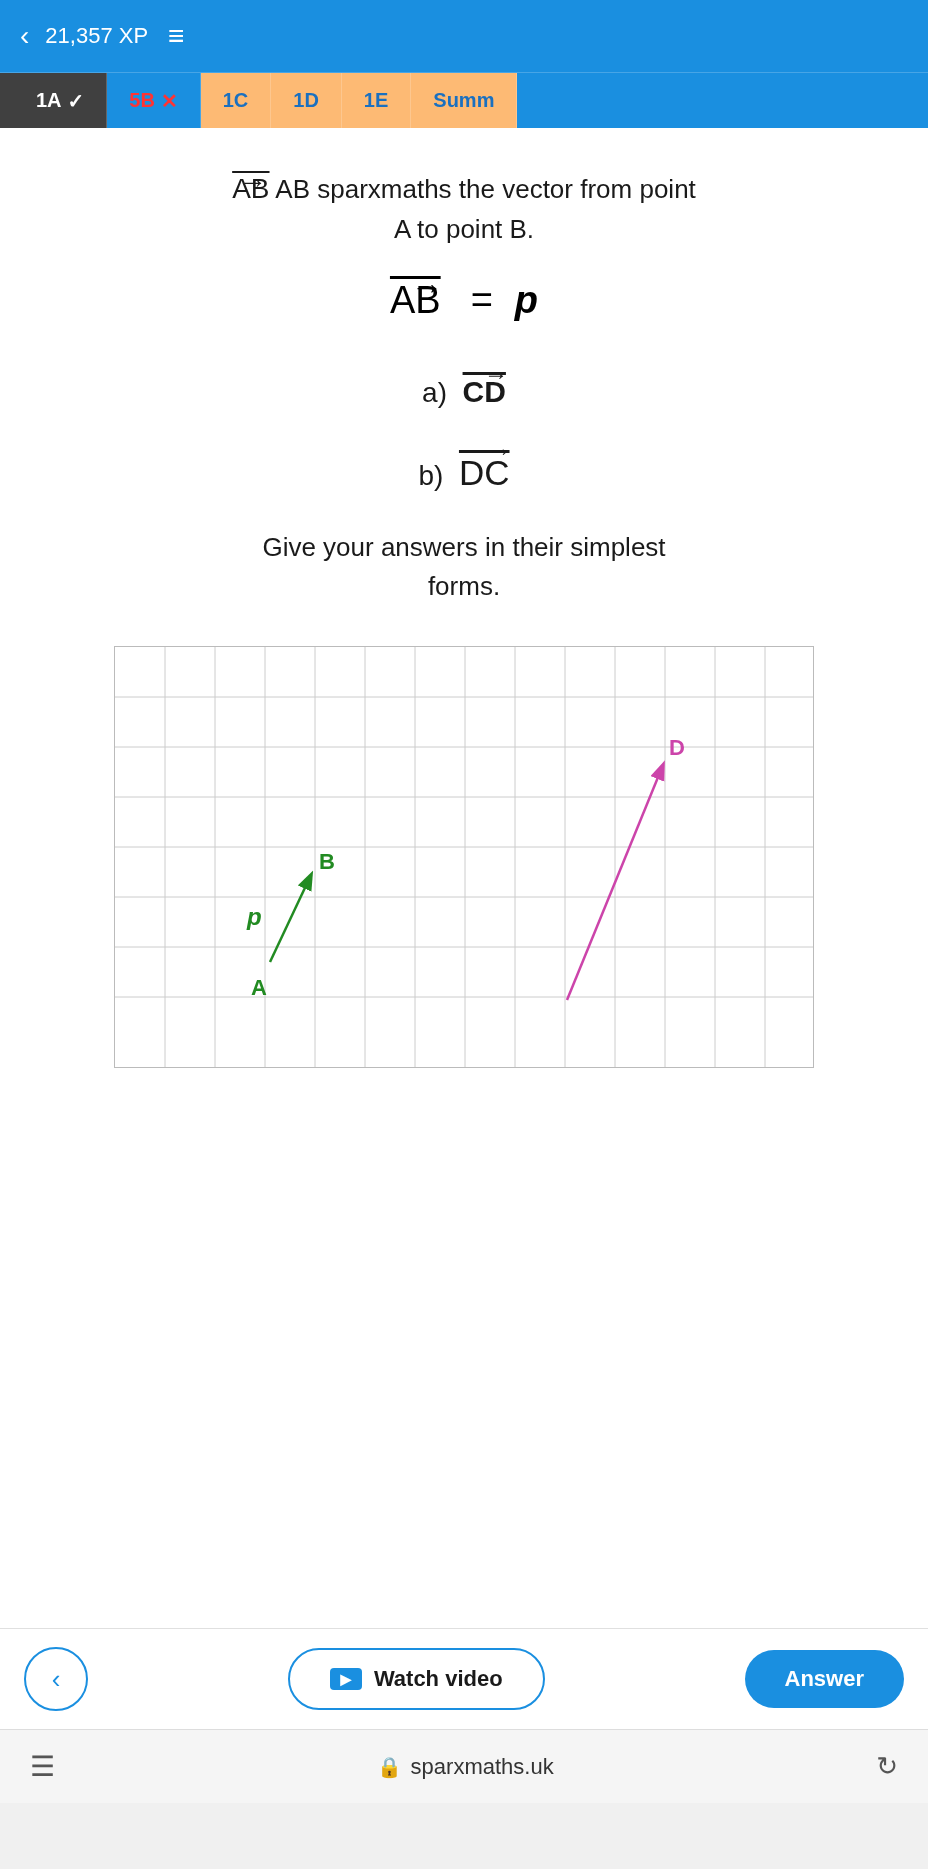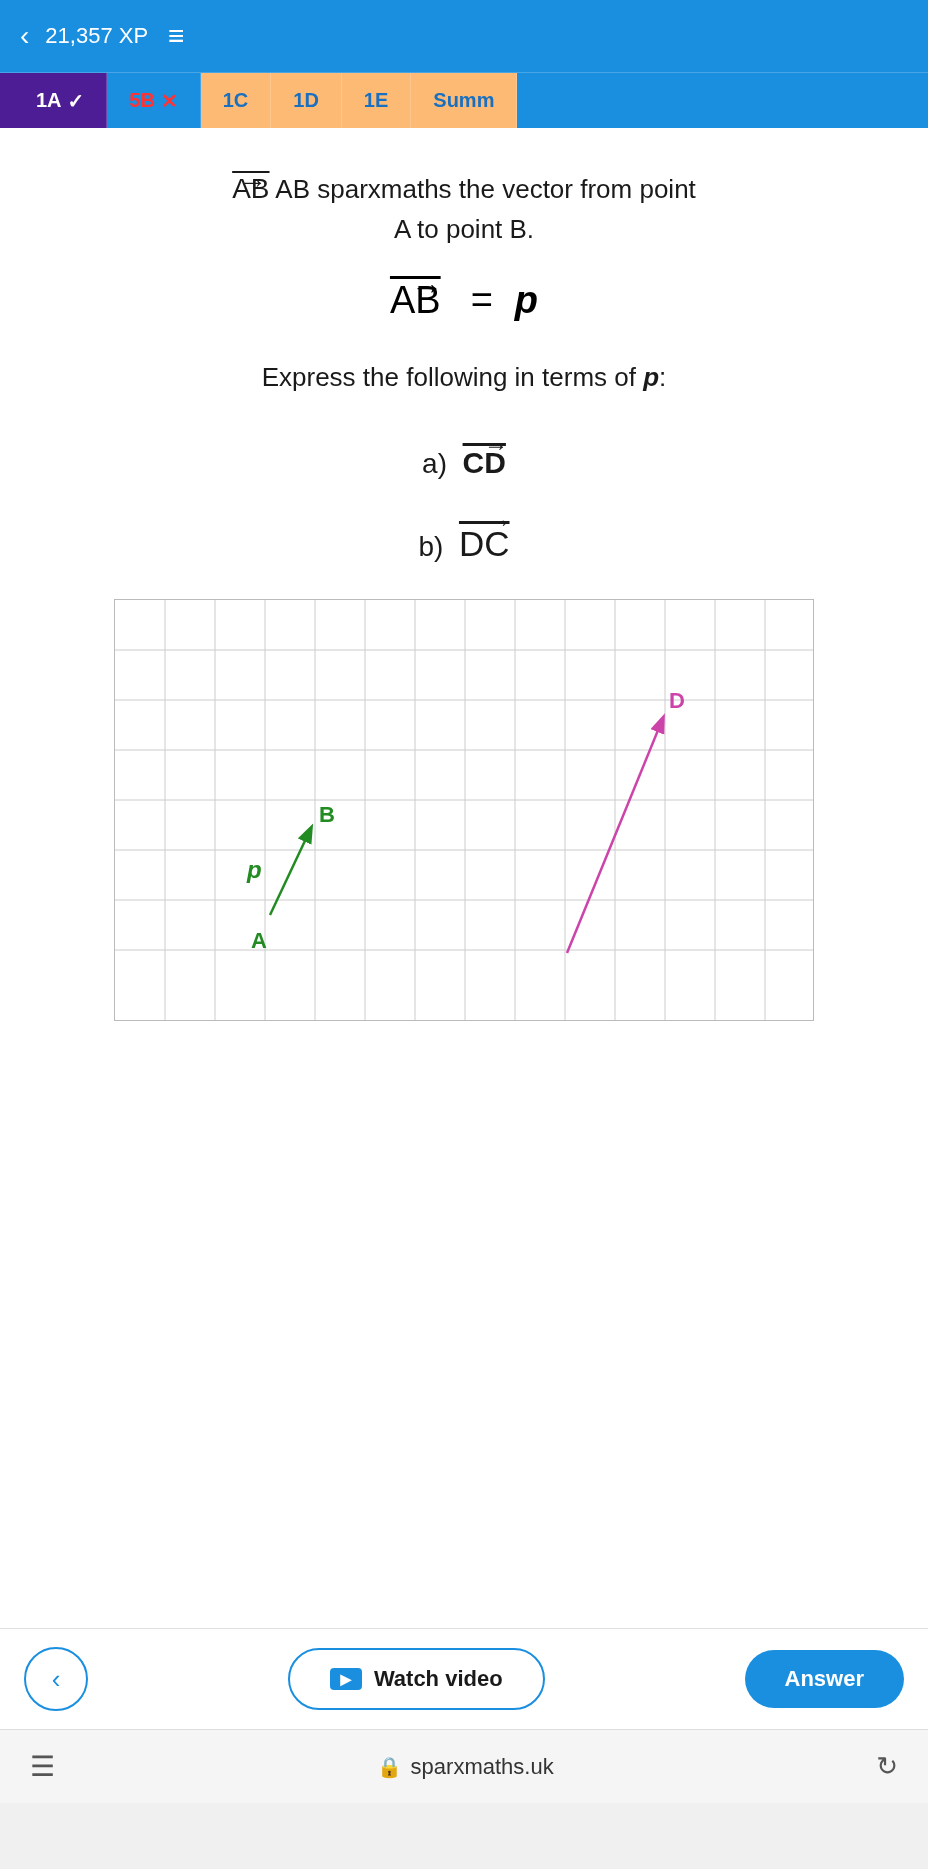--- a/index.html
+++ b/index.html
@@ -56,21 +56,21 @@
       align-items: center;
       justify-content: center;
       padding: 0 22px;
       font-size: 20px;
       font-weight: 600;
       cursor: pointer;
       color: white;
       border-right: 1px solid rgba(255,255,255,0.2);
     }
     .tab.active-green {
-      background: #4c1d95;
+      background: #404040;
       color: white;
       padding-left: 36px;
     }
     .tab.active-red {
       background: #1a8fe0;
       color: #ff3333;
     }
     .tab.inactive {
       background: #fdba74;
       color: #1a70c0;
@@ -287,43 +287,44 @@
     <span class="formula">
       <span style="position:relative; display:inline-block; margin-right: 8px;">
         <span style="font-size:32px; position:absolute; top:-14px; right:-2px;">→</span>
         <span style="text-decoration: overline; font-size:38px; font-weight:500;">AB</span>
       </span>
       <span style="font-size:38px; margin: 0 8px;">=</span>
       <span style="font-size:38px;" class="bold-italic">p</span>
     </span>
   </div>
 
-  <div class="express-text">
-    Express the following in terms of <span class="bold-italic">p</span>:
-  </div>
 
   <div class="sub-questions">
 
     <div style="margin-bottom: 16px;">
       <span style="font-size:28px;">a)&nbsp;</span>
       <span style="position:relative; display:inline-block;">
         <span style="font-size:24px; position:absolute; top:-14px; right:-2px;">→</span>
         <span style="text-decoration: overline; font-size:30px; font-weight:700;">CD</span>
       </span>
     </div>
 
     <div>
       <span style="font-size:28px;">b)&nbsp;</span>
       <span style="position:relative; display:inline-block;">
         <span style="font-size:24px; position:absolute; top:-14px; right:-2px;">→</span>
         <span style="text-decoration: overline; font-size:35px; font-weight:500;">DC</span>
       </span>
     </div>
   </div>
 
+  <div class="simplest-forms-text">
+    <span>Give your answers in their simplest</span><br>
+    <span>forms.</span>
+  </div>
 
   <div class="diagram-container">
     <svg class="grid-svg" width="700" height="420" viewBox="0 0 700 420">
 
       <g stroke="#ccc" stroke-width="1">
         <line x1="50" y1="0" x2="50" y2="420"></line>
         <line x1="100" y1="0" x2="100" y2="420"></line>
         <line x1="150" y1="0" x2="150" y2="420"></line>
         <line x1="200" y1="0" x2="200" y2="420"></line>
         <line x1="250" y1="0" x2="250" y2="420"></line>

